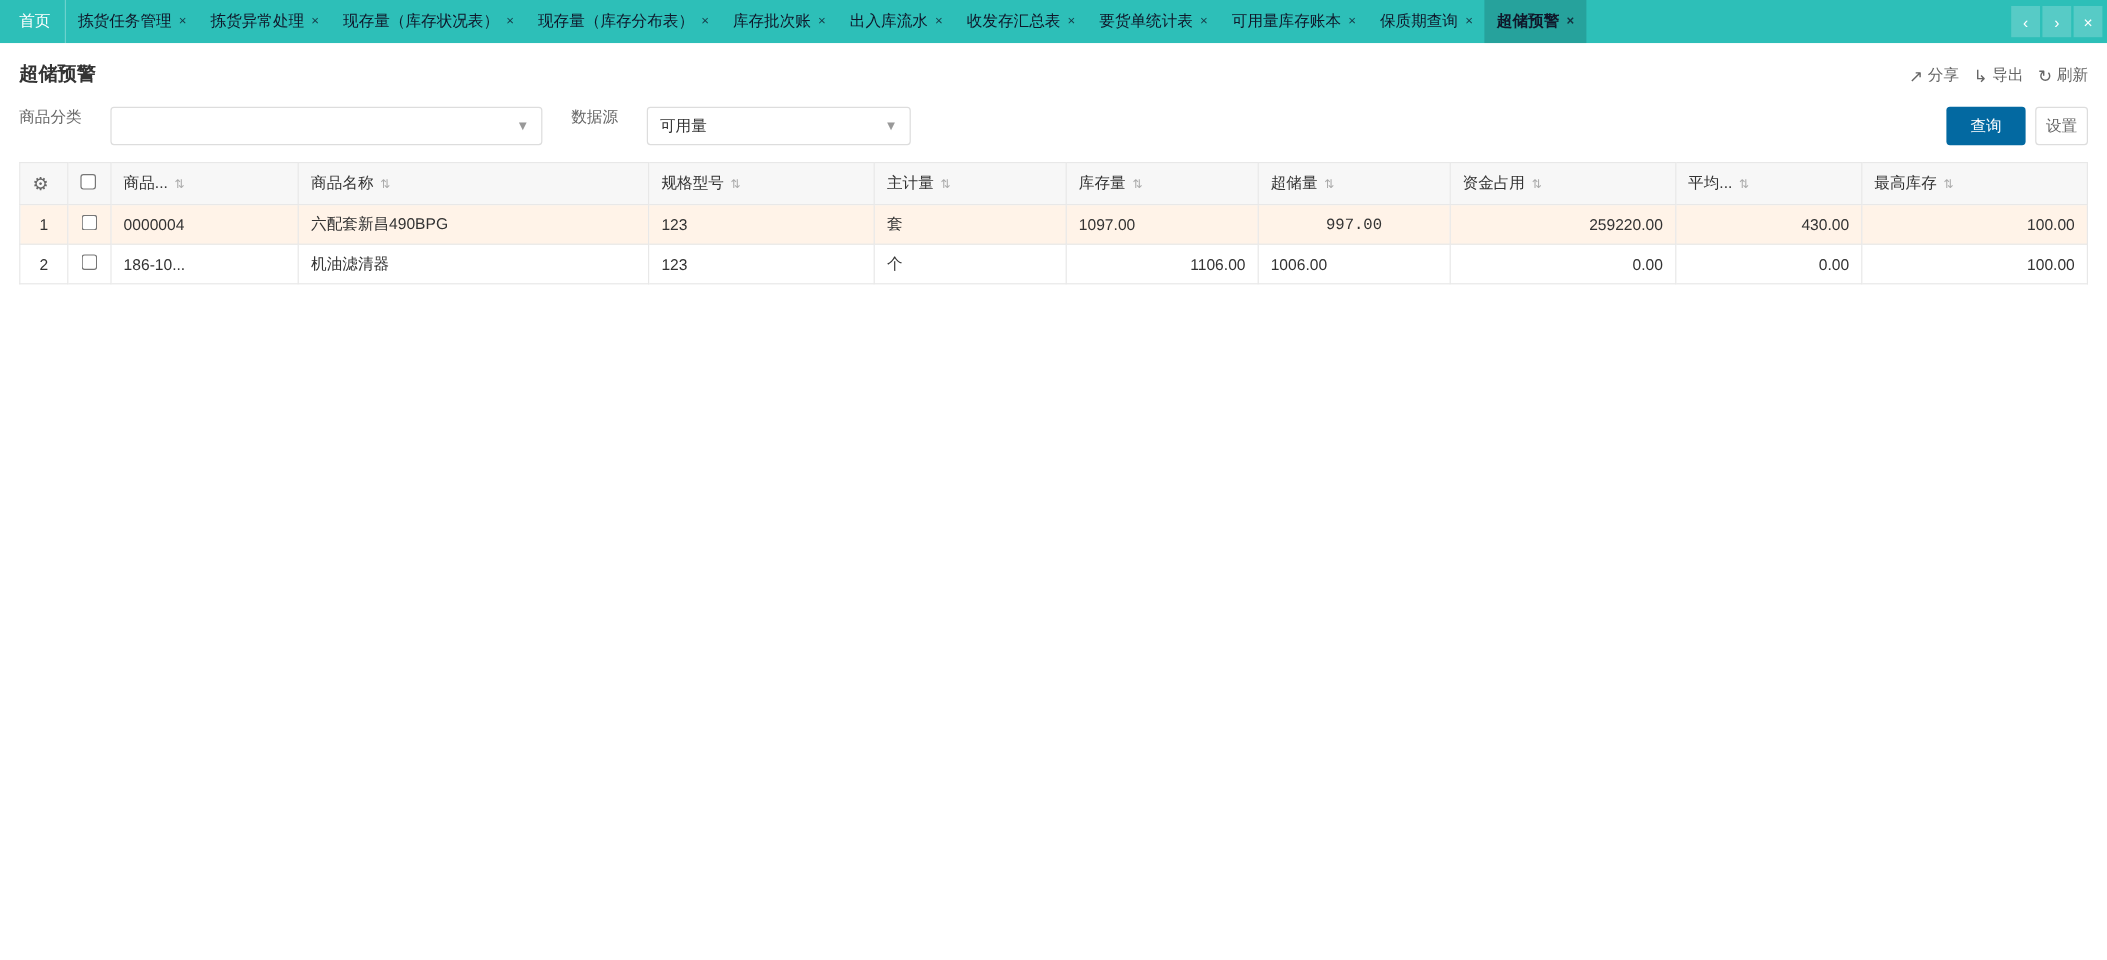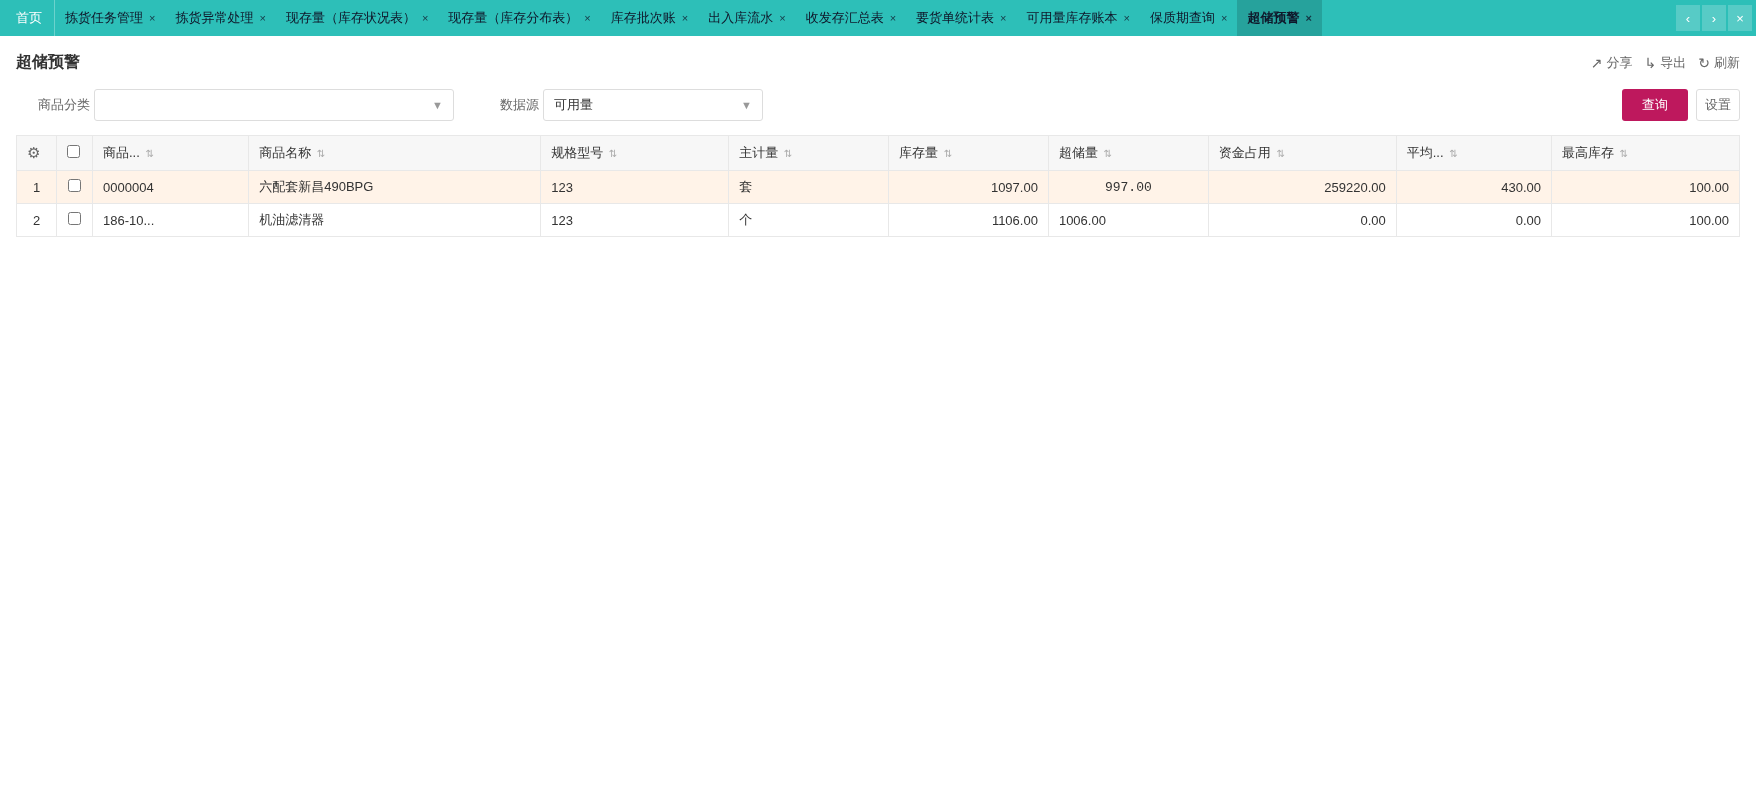--- a/index.html
+++ b/index.html
@@ -97,23 +97,21 @@
 
     
     .filter-row {
       display: flex;
       align-items: center;
       gap: 24px;
       margin-bottom: 14px;
     }
     .filter-item {
       display: flex;
-      align-items: center;
-      gap: 4px;
-      margin-left: 22px;
+      gap: 24px;
     }
     .filter-label {
       color: #666;
       font-size: 13px;
       white-space: nowrap;
     }
     .filter-select {
       border: 1px solid #ddd;
       border-radius: 3px;
       padding: 5px 10px;
@@ -128,21 +126,21 @@
     }
     .filter-select-wide { min-width: 360px; }
     .filter-select .chevron { color: #999; font-size: 11px; }
 
     .filter-actions {
       margin-left: auto;
       display: flex;
       gap: 8px;
     }
     .btn-query {
-      background: #be185d;
+      background: #0369a1;
       color: #fff;
       border: none;
       border-radius: 3px;
       padding: 6px 20px;
       font-size: 13px;
       cursor: pointer;
     }
     .btn-settings {
       background: #fff;
       color: #666;
@@ -358,21 +356,21 @@
     <tbody id="table-body">
     <tr class="row-highlight">
       <td class="row-num">1</td>
       <td class="col-checkbox">
         <input type="checkbox" style="">
       </td>
       <td>0000004</td>
       <td>六配套新昌490BPG</td>
       <td>123</td>
       <td>套</td>
-      <td style="text-align:right;margin-left:19px;">1097.00</td>
+      <td style="text-align:left;margin-left:19px;">1097.00</td>
       <td style="text-align:center;font-family:Liberation Mono, monospace;">997.00</td>
       <td style="text-align:right;">259220.00</td>
       <td style="text-align:right;">430.00</td>
       <td style="text-align:right;">100.00</td>
     </tr>
         <tr>
       <td class="row-num">2</td>
       <td class="col-checkbox">
         <input type="checkbox" style="">
       </td>

